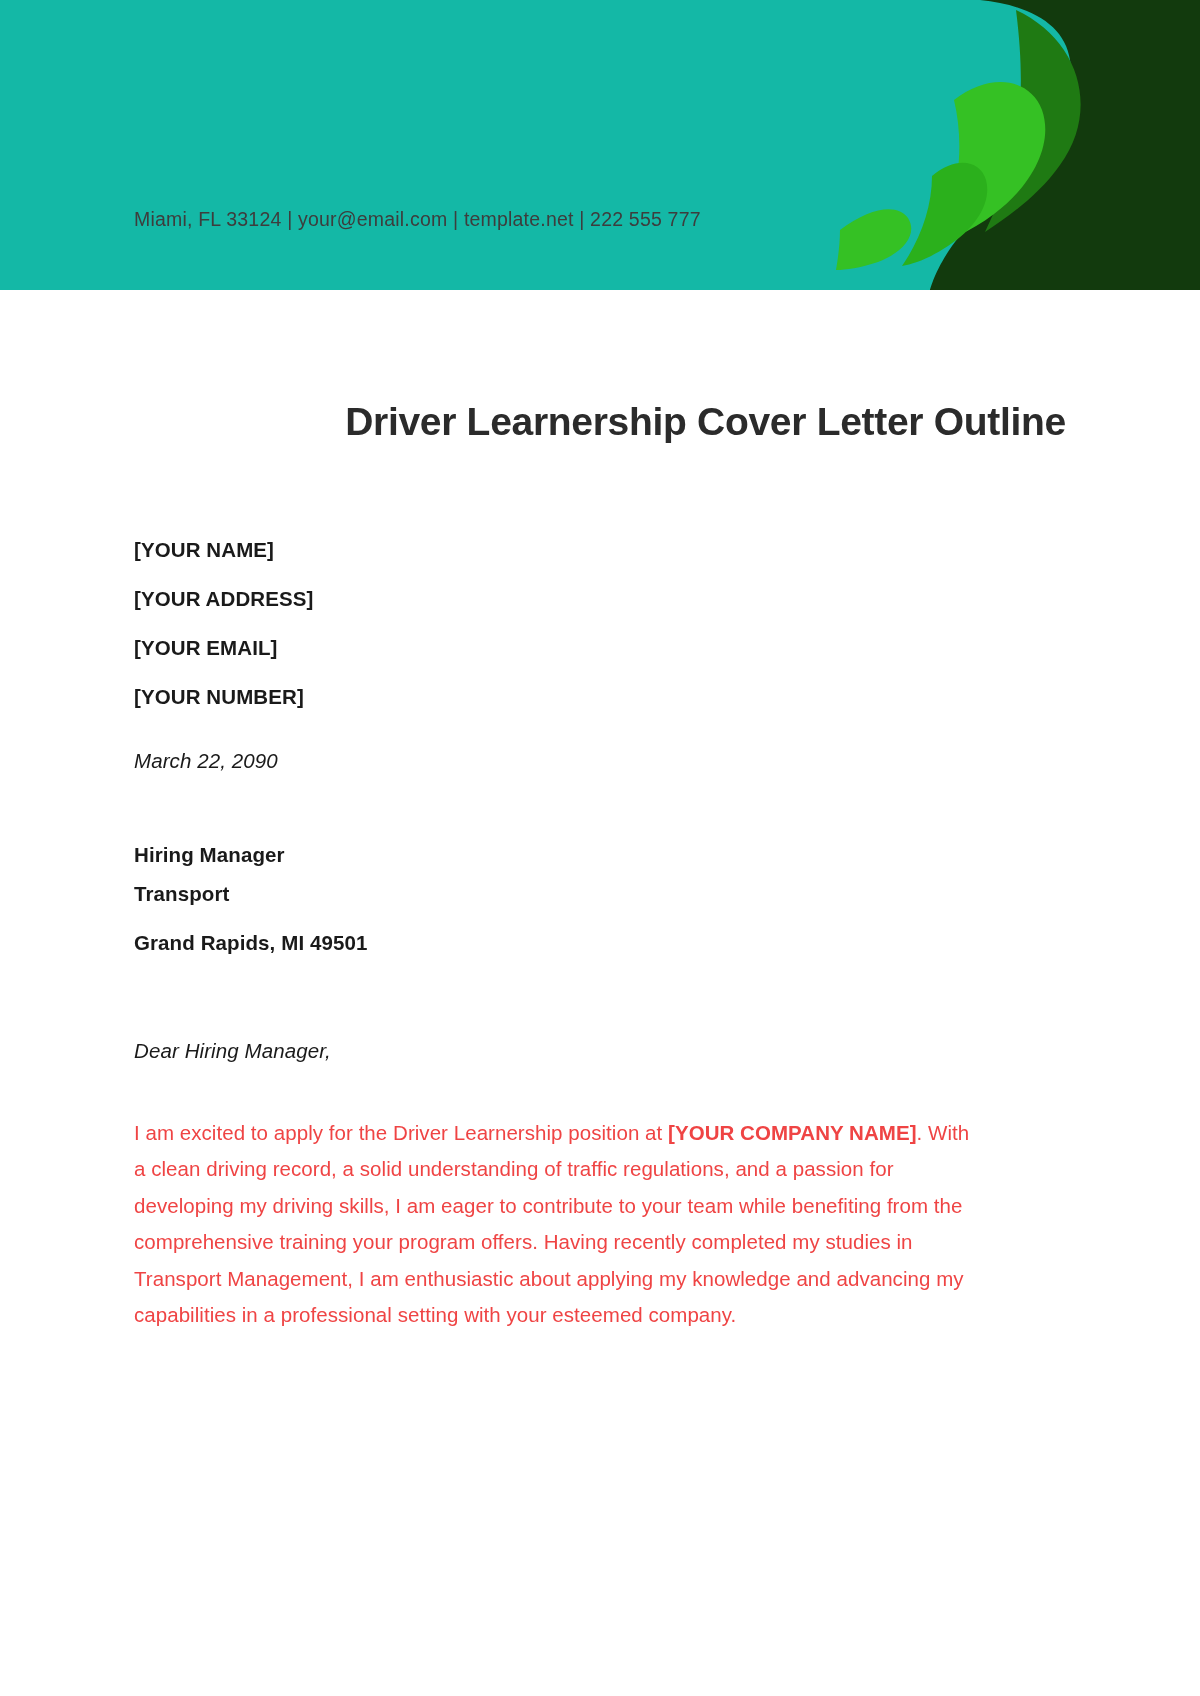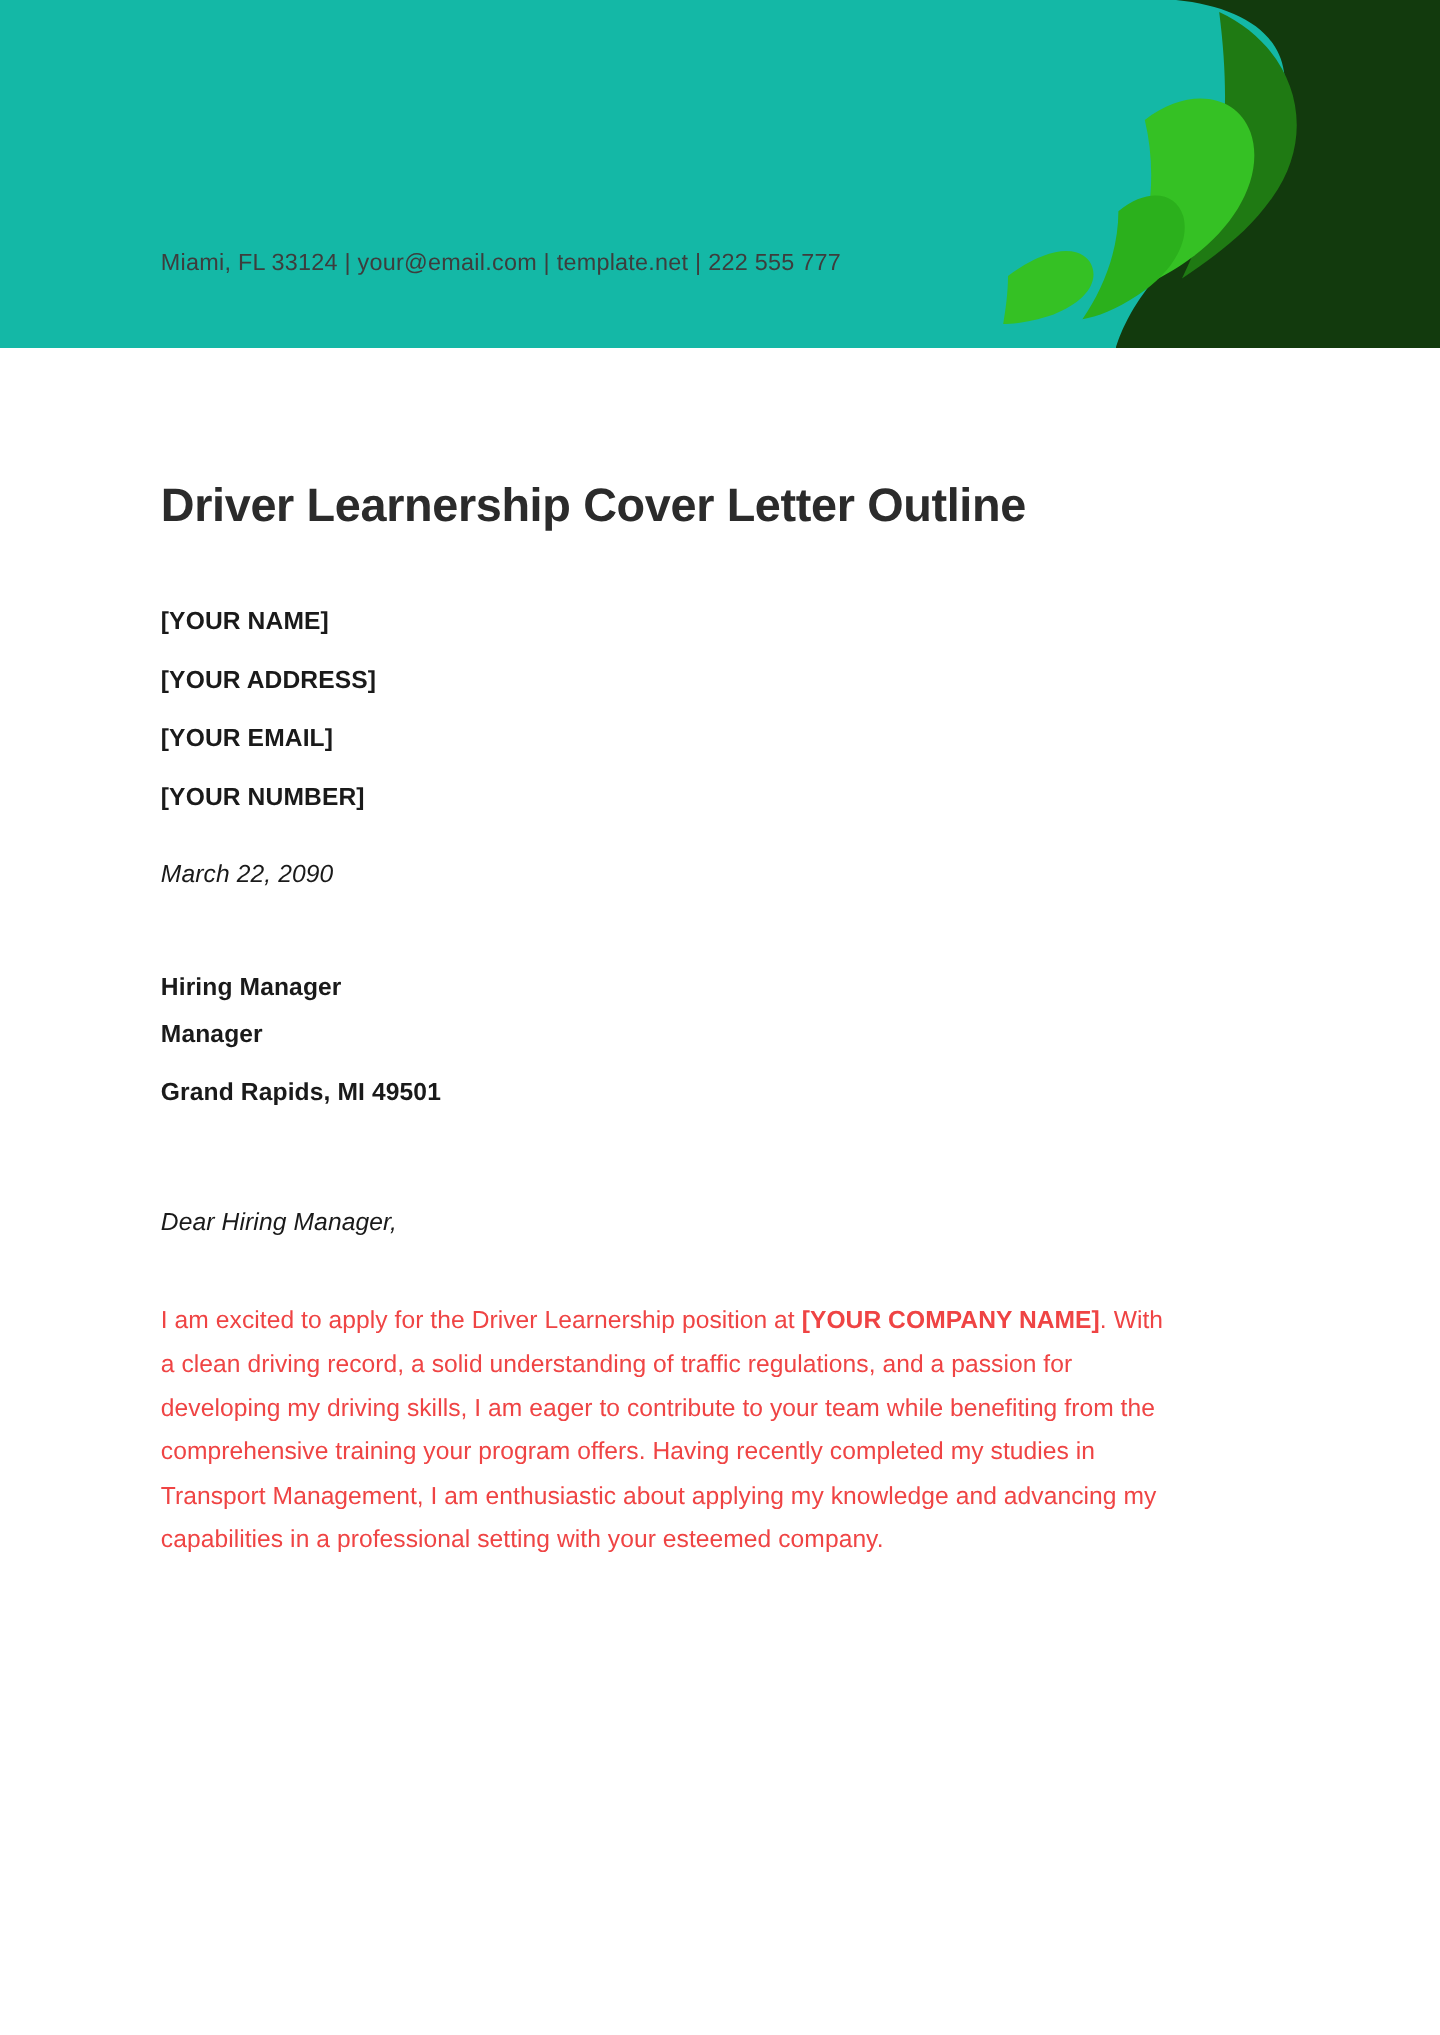--- a/index.html
+++ b/index.html
@@ -45,29 +45,29 @@
 
   
   .doc {
     position: relative;
     padding: 0 134px;
   }
 
   .doc-title {
     margin: 0;
     padding-top: 110px;
-    text-align: left;
+    text-align: right;
     font-size: 39px;
     font-weight: bold;
     color: #2b2b2b;
     letter-spacing: -0.3px;
   }
 
   .block-sender {
-    margin-top: 62px;
+    margin-top: 94px;
   }
 
   .line-bold {
     font-size: 20.5px;
     font-weight: bold;
     color: #1a1a1a;
     margin: 0 0 25px 0;
     letter-spacing: 0.1px;
   }
 
@@ -137,21 +137,21 @@
     <p class="line-bold">[YOUR EMAIL]</p>
     <p class="line-bold">[YOUR NUMBER]</p>
   </div>
 
   <div class="block-date">
     <p class="line-normal">March 22, 2090</p>
   </div>
 
   <div class="block-recipient">
     <p class="line-bold">Hiring Manager</p>
-    <p class="line-bold spaced">Manager</p>
+    <p class="line-bold spaced">Transport</p>
     <p class="line-bold">Grand Rapids, MI 49501</p>
   </div>
 
   <div class="block-salutation">
     <p class="line-normal">Dear Hiring Manager,</p>
   </div>
 
   <div class="block-paragraph">
     <span>I am excited to apply for the Driver Learnership position at </span><b>[YOUR COMPANY NAME]</b><span>. With a clean driving record, a solid understanding of traffic regulations, and a passion for developing my driving skills, I am eager to contribute to your team while benefiting from the comprehensive training your program offers. Having recently completed my studies in Transport Management, I am enthusiastic about applying my knowledge and advancing my capabilities in a professional setting with your esteemed company.</span>
   </div>

